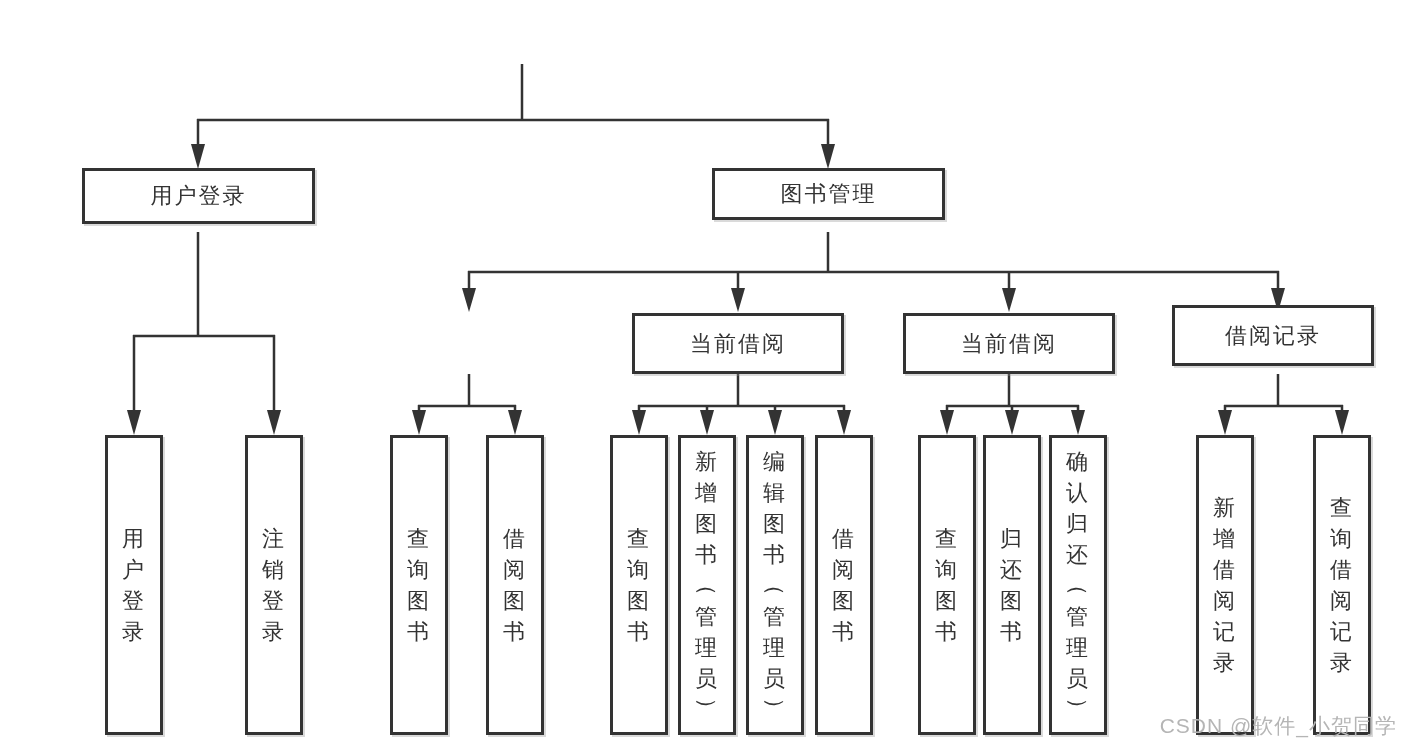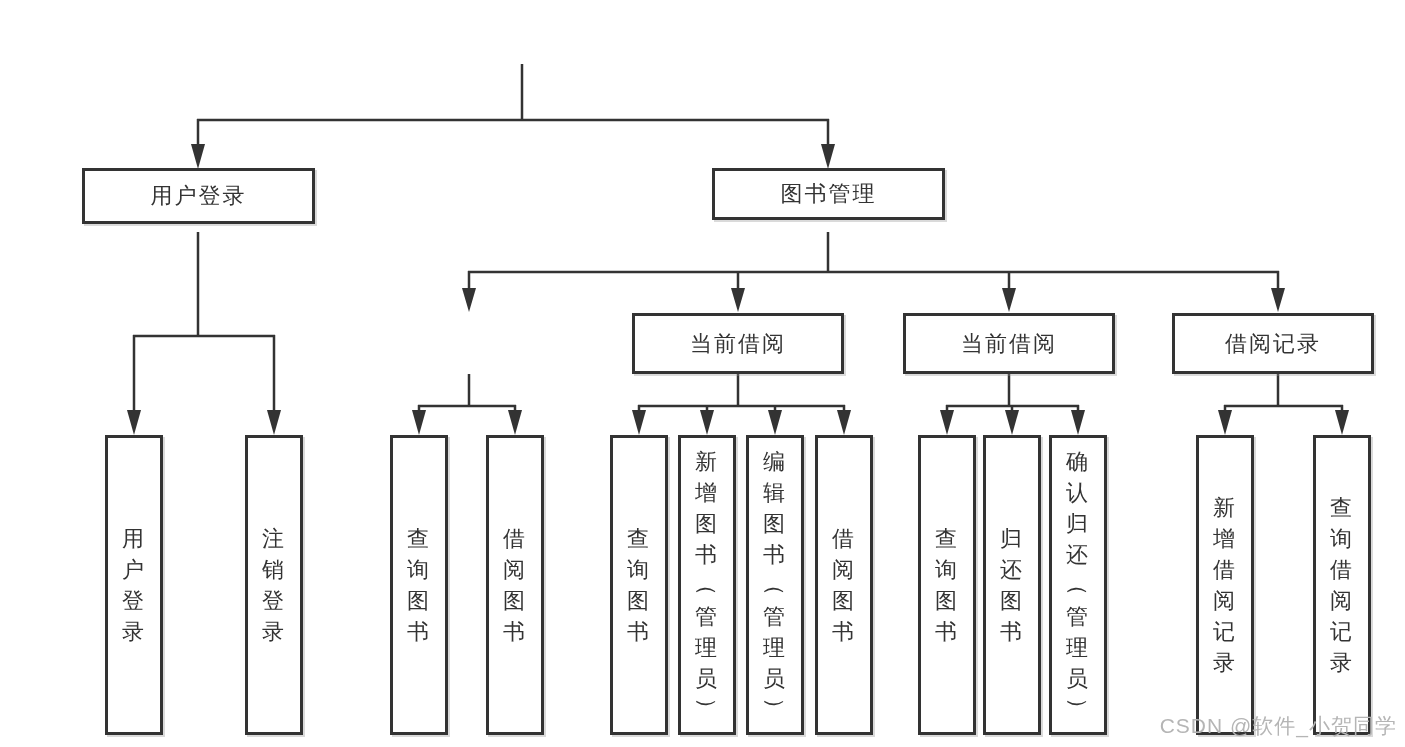--- a/index.html
+++ b/index.html
@@ -146,21 +146,21 @@
   <div class="node" style="left:712px;top:168px;width:233px;height:52px">
     <span class="label">图书管理</span>
   </div>
 
   <div class="node" style="left:632px;top:313px;width:212px;height:61px">
     <span class="label">当前借阅</span>
   </div>
   <div class="node" style="left:903px;top:313px;width:212px;height:61px">
     <span class="label">当前借阅</span>
   </div>
-  <div class="node" style="left:1172px;top:313px;width:202px;height:61px">
+  <div class="node" style="left:1172px;top:305px;width:202px;height:61px">
     <span class="label">借阅记录</span>
   </div>
 
   <div class="node leaf" style="left:105px">
     <span class="label vtext">
         <span class="ch">用</span>
         <span class="ch">户</span>
         <span class="ch">登</span>
         <span class="ch">录</span>
       </span>

